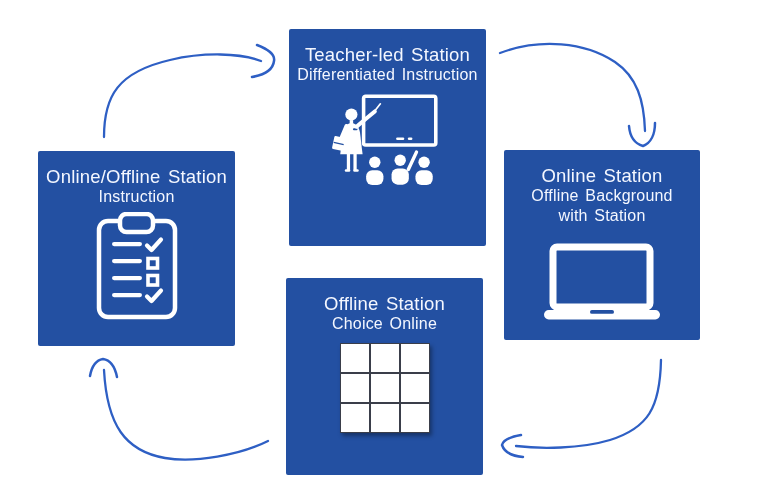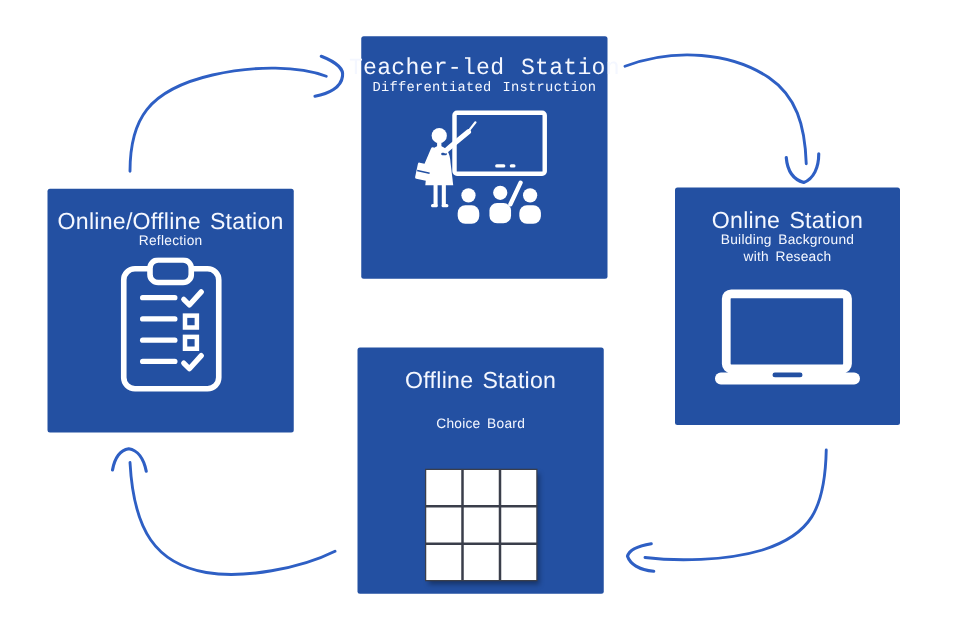--- a/index.html
+++ b/index.html
@@ -5,30 +5,30 @@
   html,body{margin:0;padding:0;background:#ffffff;}
   #canvas{
     position:relative;width:768px;height:496px;background:var(--background,#fff);
     font-family:"Liberation Sans", sans-serif;overflow:hidden;
   }
   .box{
     position:absolute;background:var(--box-blue,#2350A2);color:var(--text,#F4F7FF);
     display:flex;flex-direction:column;align-items:center;padding-top:15px;
     box-sizing:border-box;border-radius:2px;
   }
-  #box-top{left:289px;top:29px;width:197px;height:194px;font-family:Liberation Mono, monospace;}
-  #box-right{left:540px;top:150px;width:180px;height:190px;}
-  #box-bottom{left:286px;top:278px;width:197px;height:197px;gap:19px;}
+  #box-top{left:289px;top:29px;width:197px;height:217px;}
+  #box-right{left:504px;top:150px;width:196px;height:190px;}
+  #box-bottom{left:286px;top:278px;width:197px;height:197px;}
   #box-left{left:38px;top:151px;width:197px;height:195px;text-align:right;}
   .title{
     font-size:18.5px;line-height:1.15;letter-spacing:0.2px;word-spacing:2px;
     white-space:nowrap;
   }
   .subtitle{
-    font-size:11px;line-height:1.22;letter-spacing:0.2px;word-spacing:2px;
+    font-size:16px;line-height:1.22;letter-spacing:0.2px;word-spacing:2px;
     white-space:nowrap;
   }
   .subtitle:empty{display:none;}
   .icon{display:block;}
   #teacher-icon{margin-top:9px;}
   #laptop-icon{margin-top:17px;}
   #clipboard-icon{margin-top:5px;}
   .grid-board{
     margin-top:9px;width:90px;height:90px;background:var(--grid-line,#3A3E4A);
     display:grid;grid-template-columns:repeat(3,1fr);grid-template-rows:repeat(3,1fr);
@@ -97,48 +97,48 @@
       <circle cx="72" cy="65" r="5.6" fill="#fff"></circle>
       <rect x="63.5" y="73" width="17" height="16" rx="6" fill="#fff"></rect>
       <path d="M80 74 L 88 57" class="wicon" fill="none" stroke-width="3.4" stroke-linecap="round"></path>
       <circle cx="95.5" cy="67" r="5.6" fill="#fff"></circle>
       <rect x="87" y="74.8" width="17" height="14.5" rx="6" fill="#fff"></rect>
     </svg>
   </div>
 
   <div class="box" id="box-right">
     <div class="title">Online Station</div>
-    <div class="subtitle">Building Background</div>
-    <div class="subtitle">with Reseach</div>
+    <div class="subtitle">Offline Background</div>
+    <div class="subtitle">with Station</div>
     <svg class="icon" id="laptop-icon" width="116" height="78" viewBox="0 0 116 78">
       <rect x="9" y="5" width="97" height="60" rx="4" fill="none" class="wicon" stroke-width="7"></rect>
       <rect x="0" y="68" width="116" height="9.5" rx="4.7" fill="#fff"></rect>
       <rect x="46" y="68" width="24" height="3.8" rx="1.9" fill="var(--box-blue)"></rect>
     </svg>
   </div>
 
   <div class="box" id="box-bottom">
     <div class="title">Offline Station</div>
-    <div class="subtitle">Choice Board</div>
+    <div class="subtitle">Choice Online</div>
     <div class="grid-board">
       <div class="grid-cell"></div>
       <div class="grid-cell"></div>
       <div class="grid-cell"></div>
       <div class="grid-cell"></div>
       <div class="grid-cell"></div>
       <div class="grid-cell"></div>
       <div class="grid-cell"></div>
       <div class="grid-cell"></div>
       <div class="grid-cell"></div>
     </div>
   </div>
 
   <div class="box" id="box-left">
     <div class="title">Online/Offline Station</div>
-    <div class="subtitle">Reflection</div>
+    <div class="subtitle">Instruction</div>
     <svg class="icon" id="clipboard-icon" width="82" height="108" viewBox="0 0 82 108">
       <rect x="3" y="9" width="76" height="96" rx="9" fill="none" class="wicon" stroke-width="4.5"></rect>
       <rect x="24" y="2" width="33" height="18" rx="6.5" fill="var(--box-blue)" class="wicon" stroke-width="4.5"></rect>
       <rect x="16" y="30" width="30" height="4.2" rx="2.1" fill="#fff"></rect>
       <rect x="16" y="47" width="30" height="4.2" rx="2.1" fill="#fff"></rect>
       <rect x="16" y="64" width="30" height="4.2" rx="2.1" fill="#fff"></rect>
       <rect x="16" y="81" width="30" height="4.2" rx="2.1" fill="#fff"></rect>
       <path d="M51 33.5 l4.5 4.5 l9.5 -10.5" fill="none" class="wicon" stroke-width="4.2" stroke-linecap="round" stroke-linejoin="round"></path>
       <rect x="52" y="46.5" width="9.5" height="9.5" fill="none" class="wicon" stroke-width="3.6"></rect>
       <rect x="52" y="63.5" width="9.5" height="9.5" fill="none" class="wicon" stroke-width="3.6"></rect>

